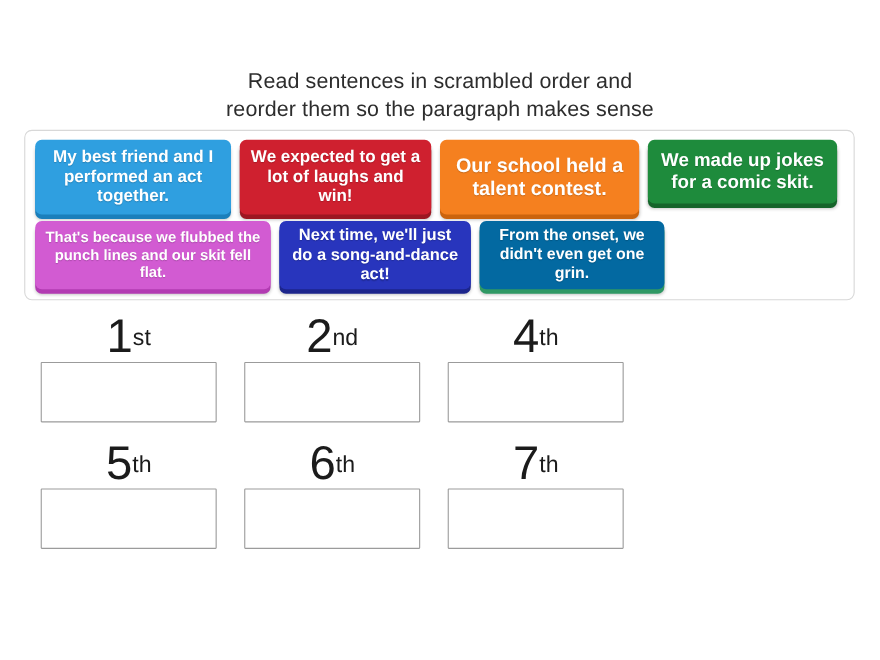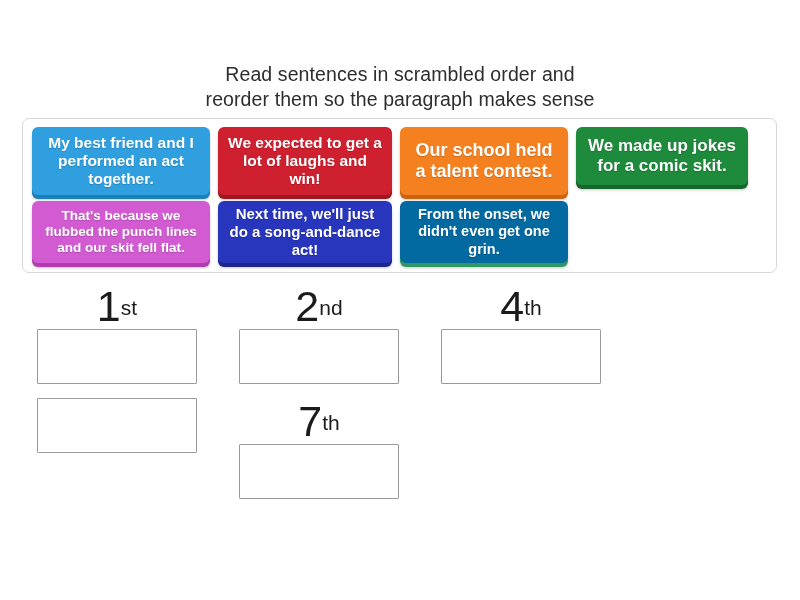--- a/index.html
+++ b/index.html
@@ -68,39 +68,38 @@
     text-shadow: 0 1px 1px rgba(0,0,0,0.18);
     line-height: 1.18;
     user-select: none;
   }
 
   .tile-text { display: block; width: 100%; }
 
   
   .t1 { width: 178px; height: 68px; font-size: 15.5px; text-align: center; }
   .t2 { width: 174px; height: 68px; font-size: 15.5px; }
-  .t3 { width: 168px; height: 68px; font-size: 18px; }
+  .t3 { width: 181px; height: 68px; font-size: 18px; }
   .t4 { width: 172px; height: 58px; font-size: 17px; }
-  .t5 { width: 178px; height: 62px; font-size: 13.5px; }
+  .t5 { width: 214px; height: 62px; font-size: 13.5px; }
   .t6 { width: 174px; height: 62px; font-size: 15px; }
   .t7 { width: 168px; height: 62px; font-size: 14.5px; }
 
   
   .slots {
     position: absolute;
     left: 0;
     top: 283px;
     width: 800px;
   }
 
   .slot-row {
     display: flex;
     padding-left: 37px;
     margin-bottom: 14px;
-    gap: 17px;
   }
 
   .slot {
     width: 160px;
     margin-right: 25px;
   }
 
   .slot-label {
     text-align: center;
     color: #1b1b1b;
@@ -190,20 +189,29 @@
       <div class="slot">
         <div class="slot-label">
           <span class="slot-num">4</span><span class="slot-suffix">th</span>
         </div>
         <div class="slot-box"></div>
       </div>
     </div>
 
     <div class="slot-row">
       <div class="slot">
+        <div class="slot-label">
+          <span class="slot-num">5</span><span class="slot-suffix">th</span>
+        </div>
+        <div class="slot-box"></div>
+      </div>
+      <div class="slot">
+        <div class="slot-label">
+          <span class="slot-num">6</span><span class="slot-suffix">th</span>
+        </div>
         <div class="slot-box"></div>
       </div>
       <div class="slot">
         <div class="slot-label">
           <span class="slot-num">7</span><span class="slot-suffix">th</span>
         </div>
         <div class="slot-box"></div>
       </div>
     </div>
 

